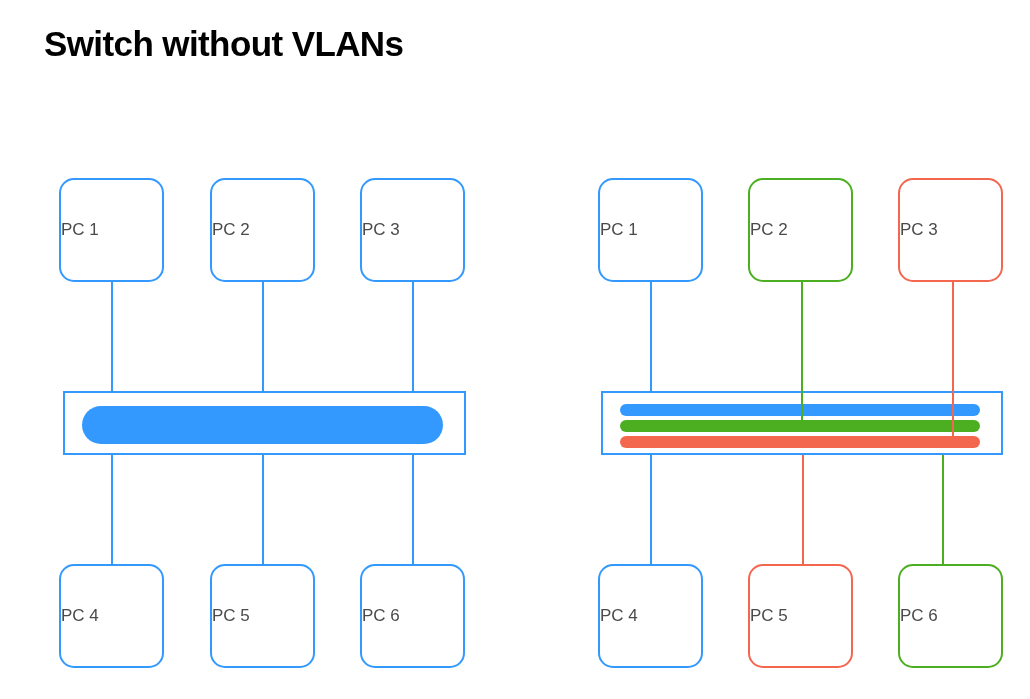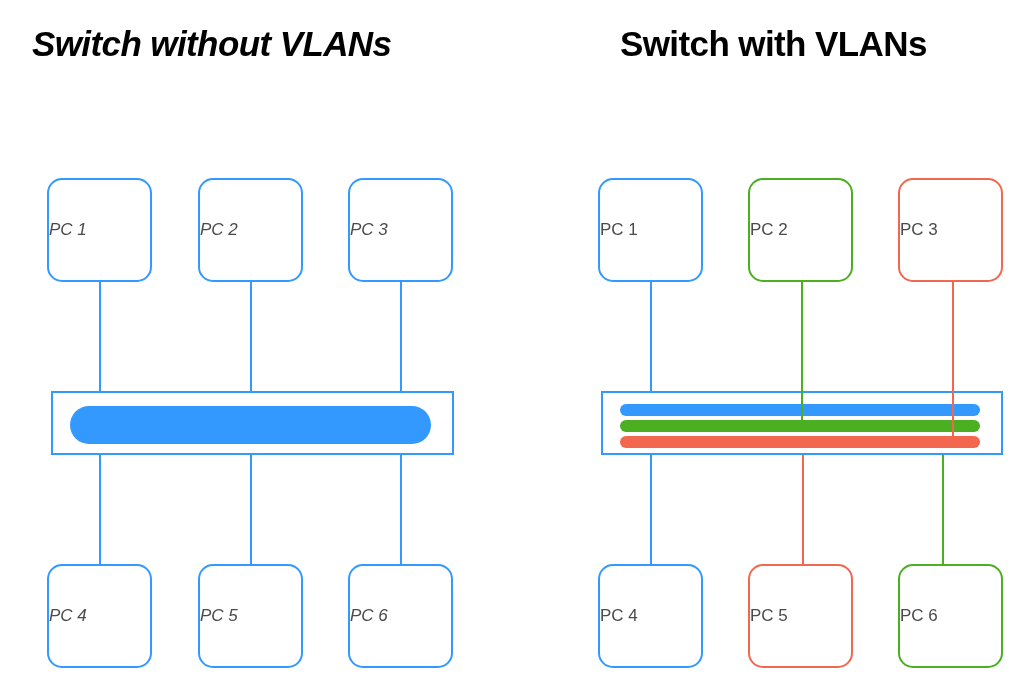--- a/index.html
+++ b/index.html
@@ -16,21 +16,21 @@
     width: 1030px;
     height: 699px;
     background: #ffffff;
     overflow: hidden;
   }
   .panel {
     position: absolute;
     top: 0;
     height: 699px;
   }
-  #panel-left  { left: 0px;   width: 515px; font-style: italic; }
+  #panel-left  { left: 12px;   width: 515px; }
   #panel-right { left: 515px; width: 515px; }
 
   .panel-title {
     position: absolute;
     top: 22px;
     font-size: 35px;
     font-weight: bold;
     color: #000000;
     letter-spacing: -0.6px;
     white-space: nowrap;
@@ -128,21 +128,20 @@
     <div class="pc-node c-blue" style="left:198px; top:564px;">
       <div class="pc-label">PC 5</div>
     </div>
     <div class="pc-node c-blue" style="left:348px; top:564px;">
       <div class="pc-label">PC 6</div>
     </div>
   </div>
 
   <div class="panel" id="panel-right">
 
-    <div class="panel-title" id="title-right">Switch with VLANs</div>
 
     <div class="link link-blue z-under" style="left:135px; top:282px; height:283px;"></div>
 
     <div class="link link-red z-under" style="left:287px; top:446px; height:119px;"></div>
 
     <div class="link link-green z-under" style="left:427px; top:430px; height:135px;"></div>
 
     <div class="switch-box" style="left:86px; top:391px; width:402px; height:64px;"></div>
 
     <div class="bar bar-blue" style="left:105px; top:404px; width:360px; height:12px;"></div>

